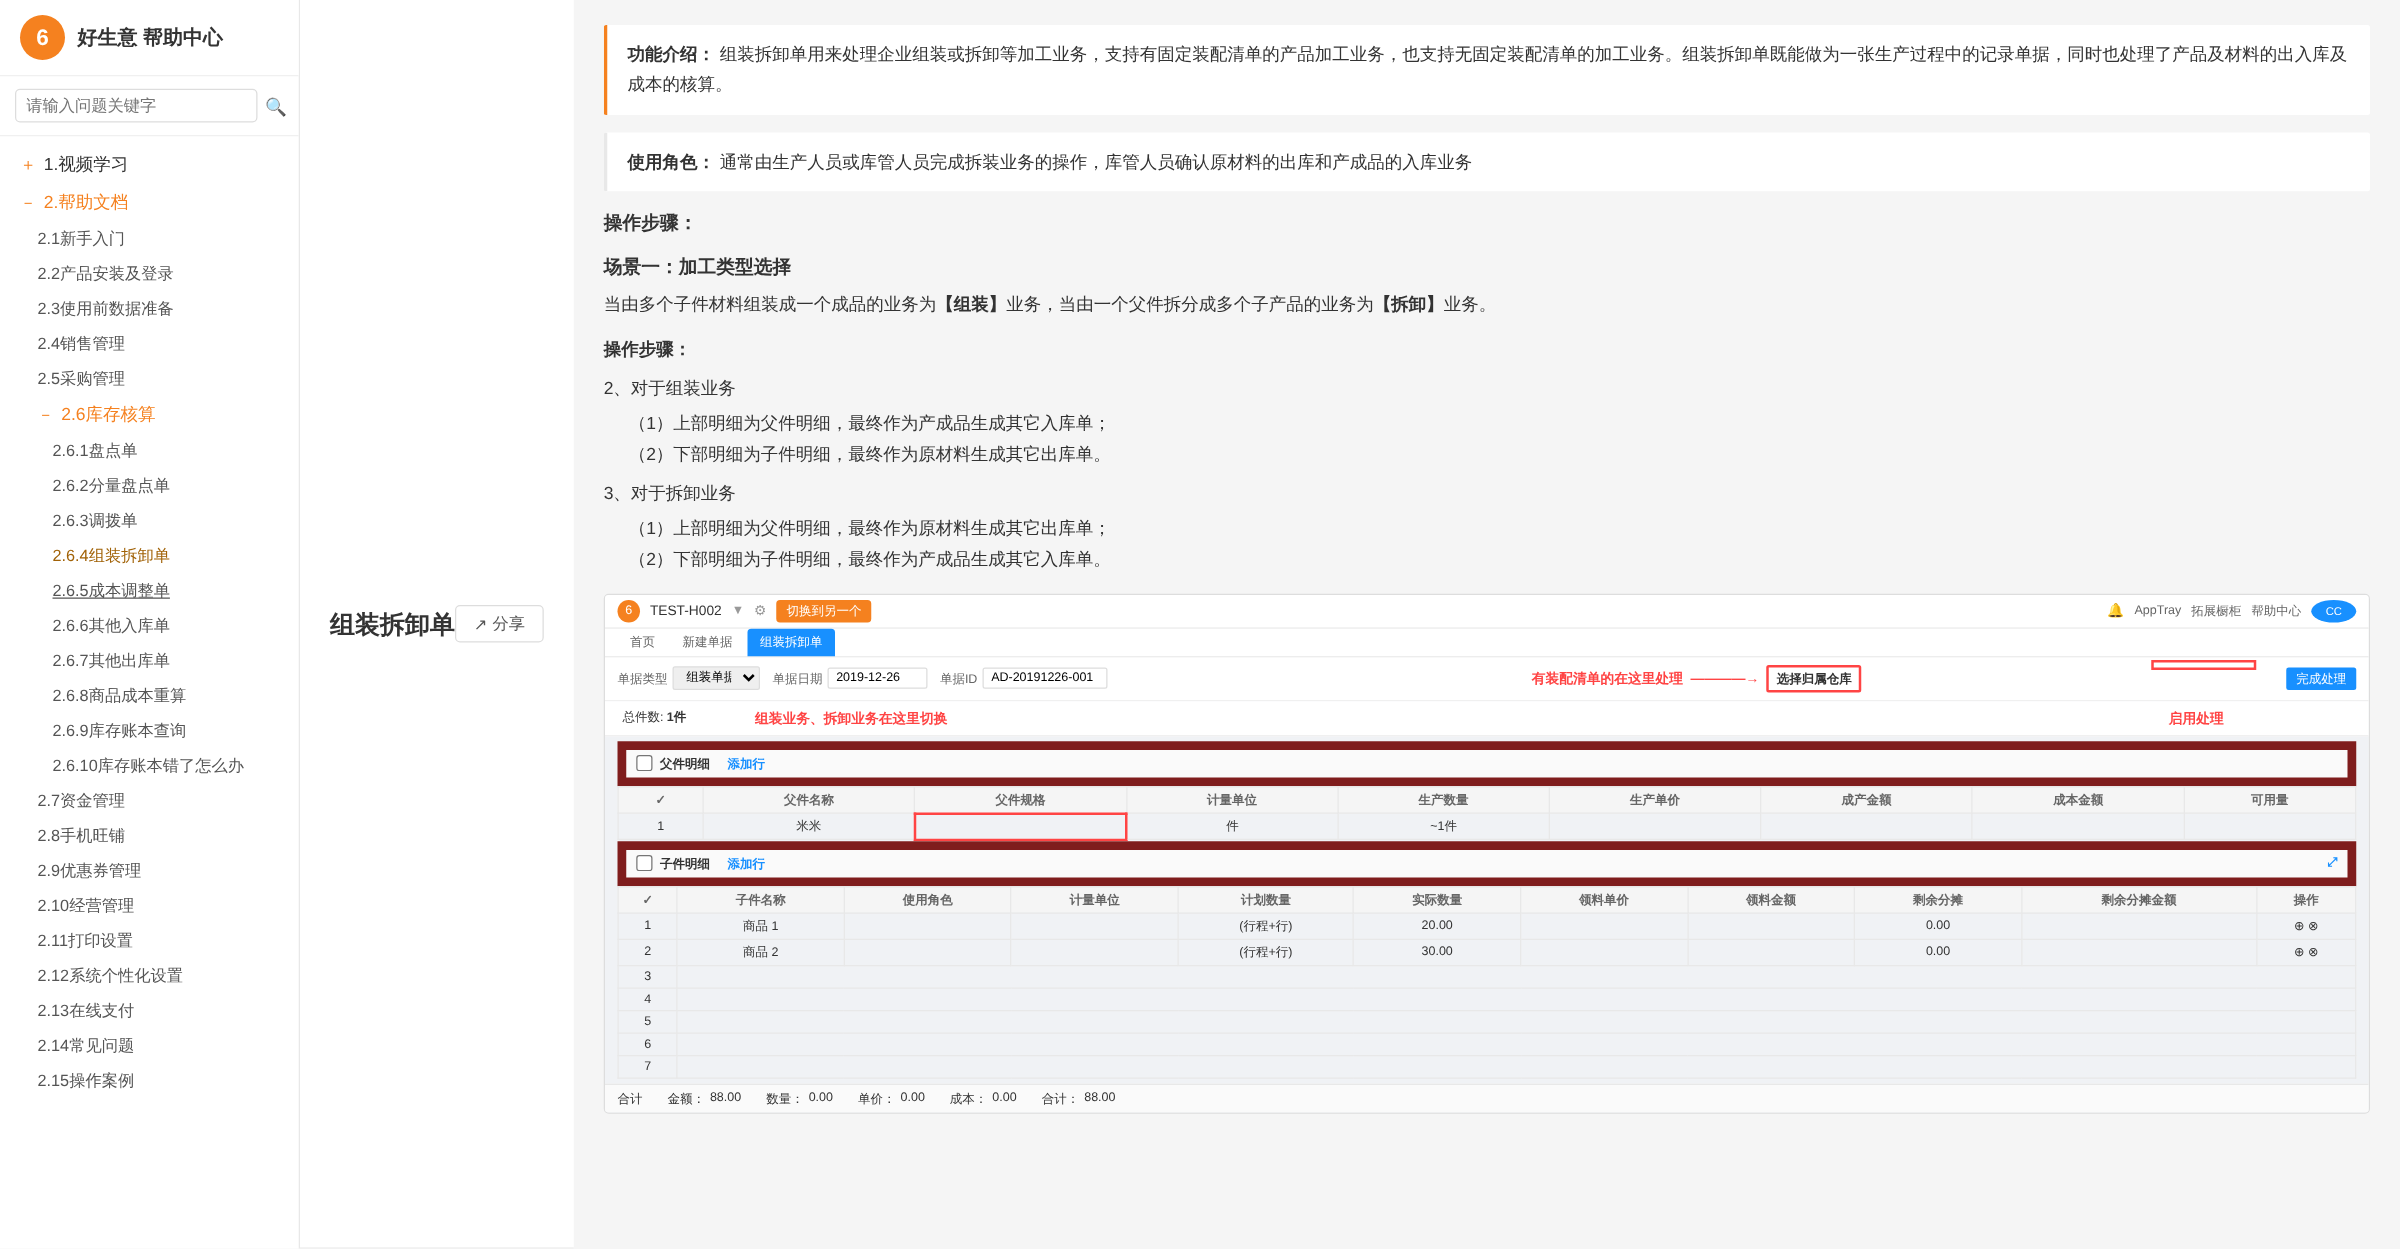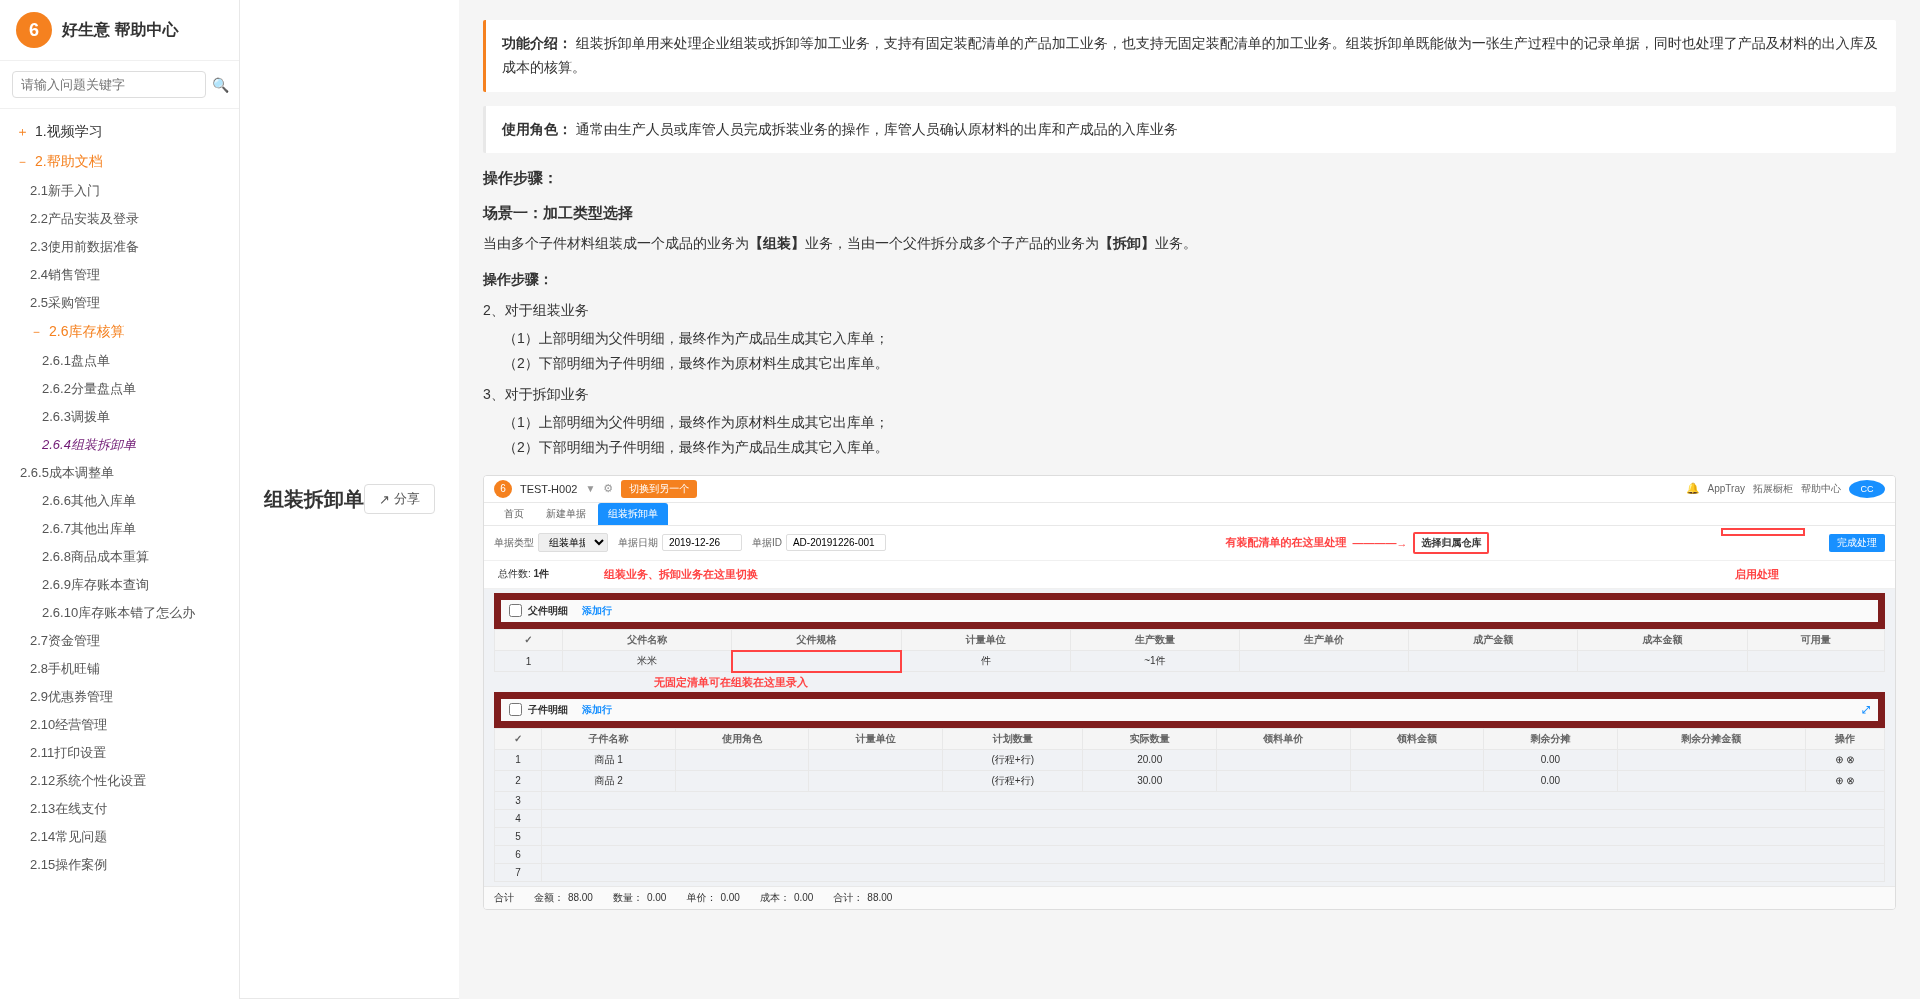--- a/index.html
+++ b/index.html
@@ -64,21 +64,21 @@
     }
     .nav-section .plus-icon { color: #f5811f; font-size: 13px; }
     .nav-section .minus-icon { color: #f5811f; font-size: 13px; }
     .nav-section.active { color: #f5811f; }
     .nav-child {
       padding: 5px 16px 5px 30px;
       cursor: pointer;
       font-size: 13px;
       color: #555;
     }
-    .nav-child.current { color: #701a75; font-style: italic; }
+    .nav-child.current { color: #a16207; }
 
     
     #main {
       flex: 1;
       display: flex;
       overflow: hidden;
       background: #f5f5f5;
     }
     #main-header {
       background: #fff;
@@ -245,21 +245,21 @@
     <div class="nav-child">2.5采购管理</div>
 
     <div class="nav-section active" style="padding-left: 30px;">
       <span class="minus-icon">－</span>
       <span>2.6库存核算</span>
     </div>
     <div class="nav-child" style="padding-left: 42px;">2.6.1盘点单</div>
     <div class="nav-child" style="padding-left: 42px;">2.6.2分量盘点单</div>
     <div class="nav-child" style="padding-left: 42px;">2.6.3调拨单</div>
     <div class="nav-child current" style="padding-left: 42px;">2.6.4组装拆卸单</div>
-    <div class="nav-child" style="padding-left: 20px;">2.6.5成本调整单</div>
+    <div class="nav-child" style="padding-left: 42px; text-decoration: underline;">2.6.5成本调整单</div>
     <div class="nav-child" style="padding-left: 42px;">2.6.6其他入库单</div>
     <div class="nav-child" style="padding-left: 42px;">2.6.7其他出库单</div>
     <div class="nav-child" style="padding-left: 42px;">2.6.8商品成本重算</div>
     <div class="nav-child" style="padding-left: 42px;">2.6.9库存账本查询</div>
     <div class="nav-child" style="padding-left: 42px;">2.6.10库存账本错了怎么办</div>
 
     <div class="nav-child">2.7资金管理</div>
     <div class="nav-child">2.8手机旺铺</div>
     <div class="nav-child">2.9优惠券管理</div>
     <div class="nav-child">2.10经营管理</div>
@@ -400,23 +400,20 @@
                 <td>~1件</td>
                 <td></td>
                 <td></td>
                 <td></td>
                 <td></td>
               </tr>
             </tbody>
           </table>
         </div>
 
-        <div style="padding:2px 10px; font-size:11px; color:#ff4444; font-weight:bold; position:relative;">
-          <span style="margin-left:160px;">无固定清单可在组装在这里录入</span>
-        </div>
 
         <div style="padding:0 10px 4px 10px;">
           <div class="mock-section-header">
             <input type="checkbox" style="">
             <span>子件明细</span>
             <span style="font-size:10px;color:#1890ff; cursor:pointer; margin-left:8px;">添加行</span>
             <span style="margin-left: auto; font-size:10px; color:#1890ff; cursor:pointer;">⤢</span>
           </div>
           <table class="mock-lower-table">
             <thead>

